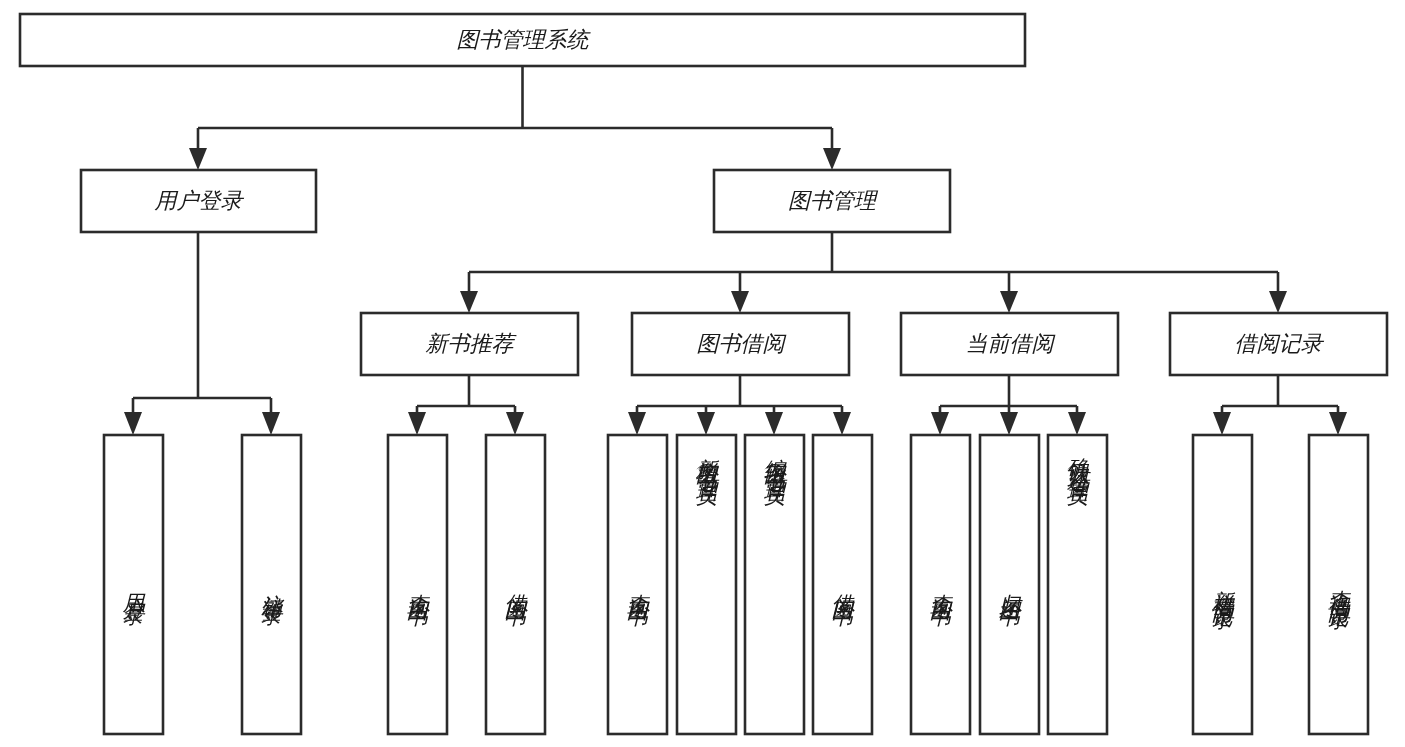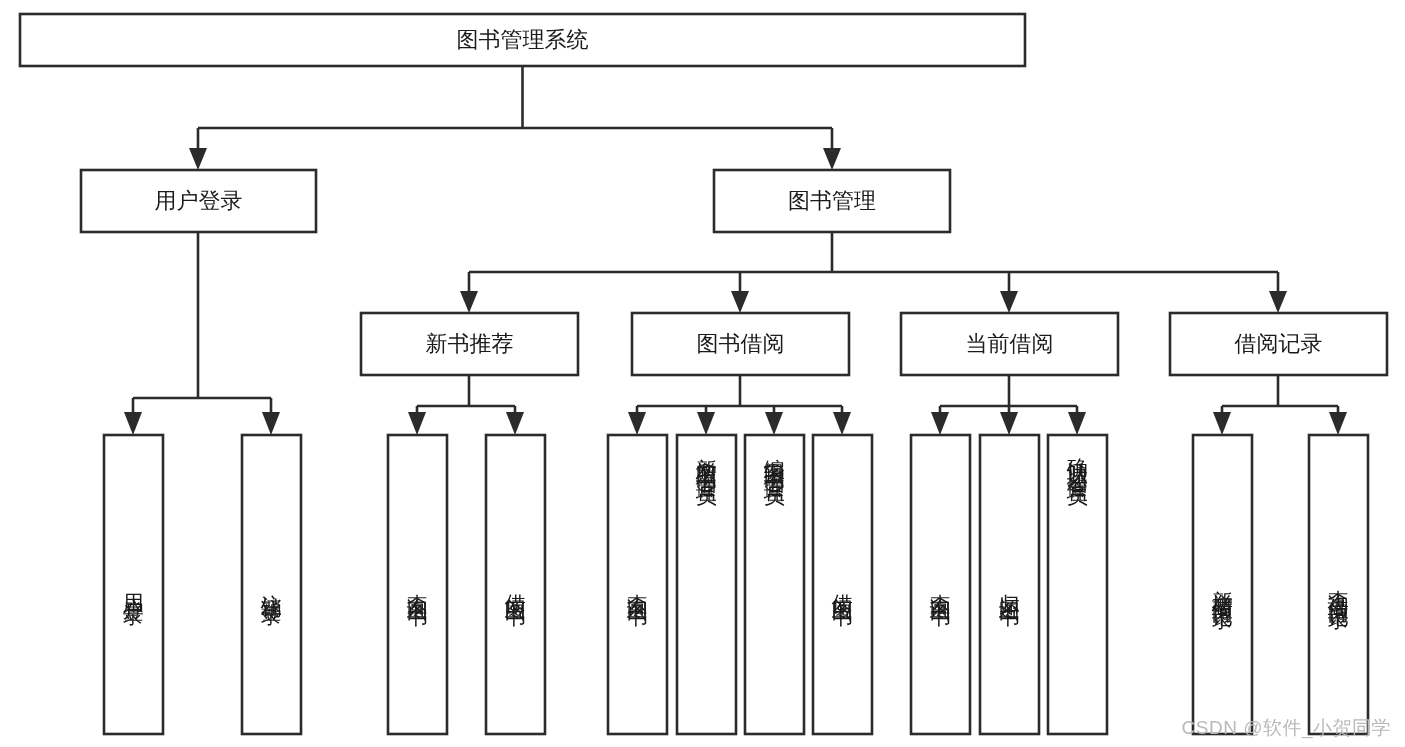--- a/index.html
+++ b/index.html
@@ -10,20 +10,21 @@
   }
   body {
     font-family: "Liberation Sans", "DejaVu Sans", sans-serif;
   }
   #diagram-root {
     position: relative;
     width: 1405px;
     height: 747px;
     background: #ffffff;
     overflow: hidden;
+    font-style: italic;
   }
   svg#flowchart {
     position: absolute;
     top: 0;
     left: 0;
     width: 1405px;
     height: 747px;
     display: block;
   }
   .node-rect {
@@ -242,15 +243,14 @@
     <span class="leaf-label" style="margin-top:6px;">确认归还（管理员）</span>
   </div>
 
   <div class="leaf-label-wrap" style="left:1193px; top:435px; width:59px; height:299px;">
     <span class="leaf-label">新增借阅记录</span>
   </div>
   <div class="leaf-label-wrap" style="left:1309px; top:435px; width:59px; height:299px;">
     <span class="leaf-label">查询借阅记录</span>
   </div>
 
-  <div class="watermark">CSDN @软件_小贺同学</div>
 
 </div>
 
 </body></html>

